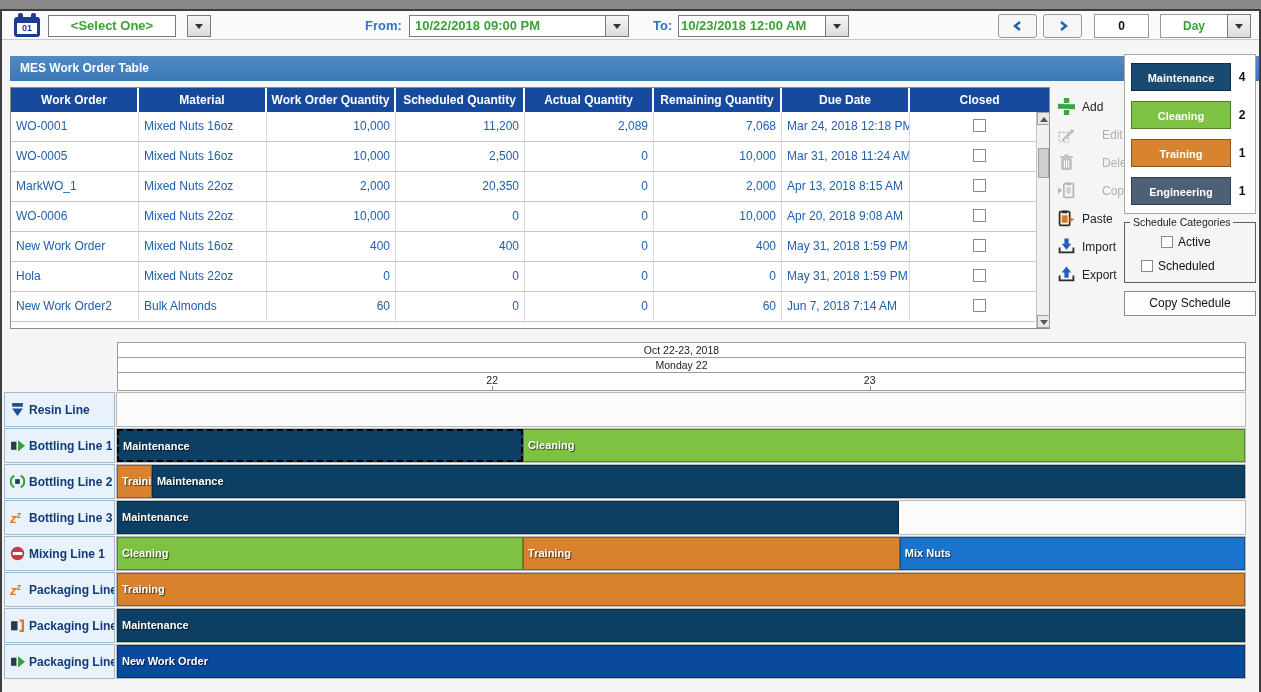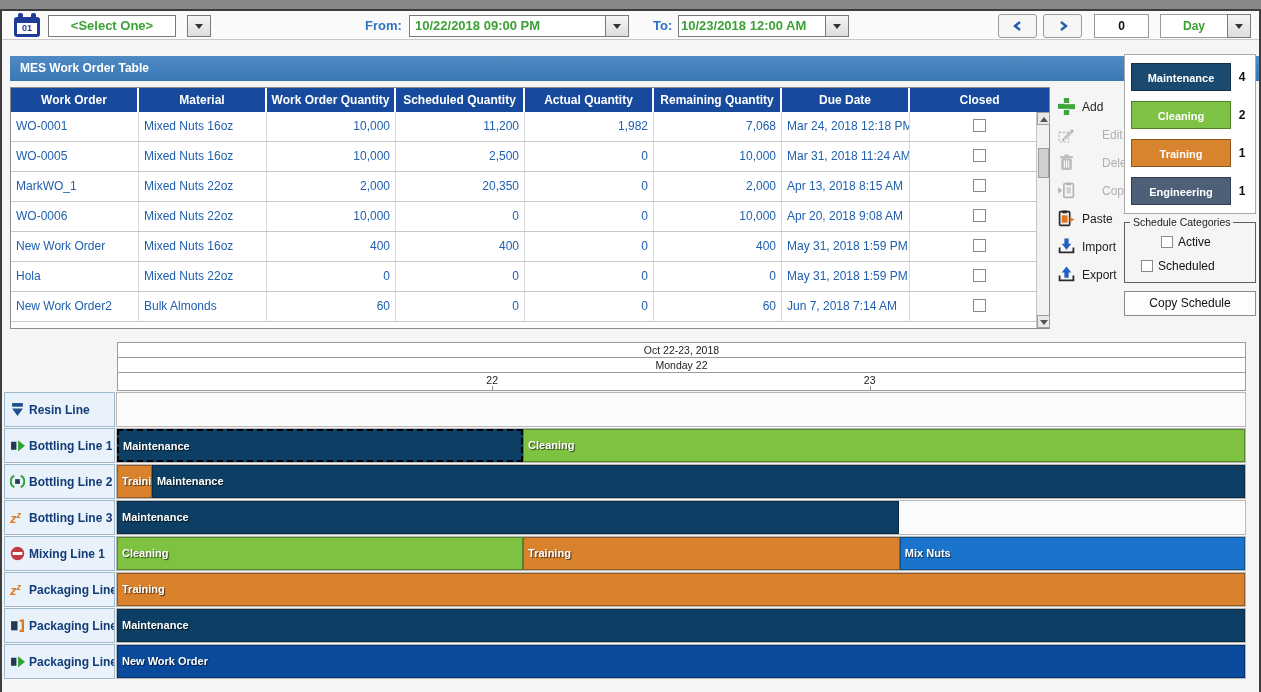--- a/index.html
+++ b/index.html
@@ -171,21 +171,21 @@
         <div class="hc c5">Remaining Quantity</div>
         <div class="hc c6">Due Date</div>
         <div class="hc c7">Closed</div>
       </div>
     <div id="tbody">
         <div class="trow">
           <div class="tc c0">WO-0001</div>
           <div class="tc c1">Mixed Nuts 16oz</div>
           <div class="tc c2 num">10,000</div>
           <div class="tc c3 num">11,200</div>
-          <div class="tc c4 num">1,982</div>
+          <div class="tc c4 num">2,089</div>
           <div class="tc c5 num">7,068</div>
           <div class="tc c6">Mar 24, 2018 12:18 PM</div>
           <div class="tc c7"><span class="checkbox"></span></div>
         </div>
         <div class="trow">
           <div class="tc c0">WO-0005</div>
           <div class="tc c1">Mixed Nuts 16oz</div>
           <div class="tc c2 num">10,000</div>
           <div class="tc c3 num">2,500</div>
           <div class="tc c4 num">0</div>

